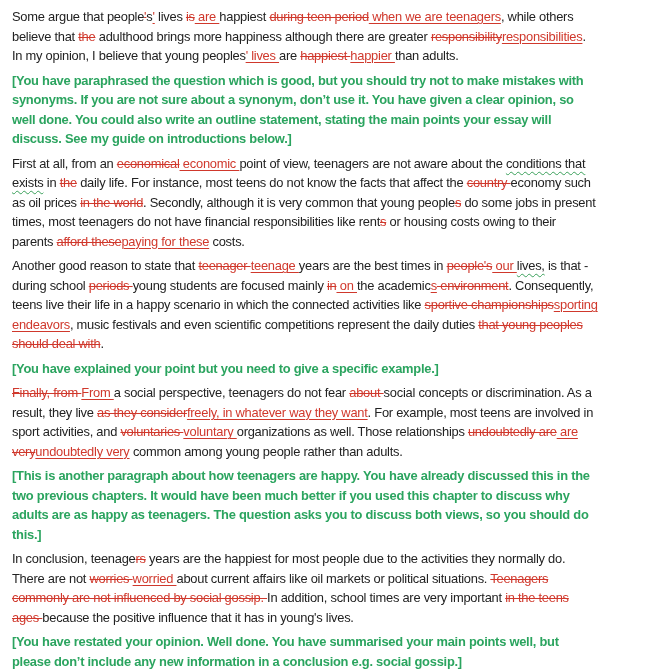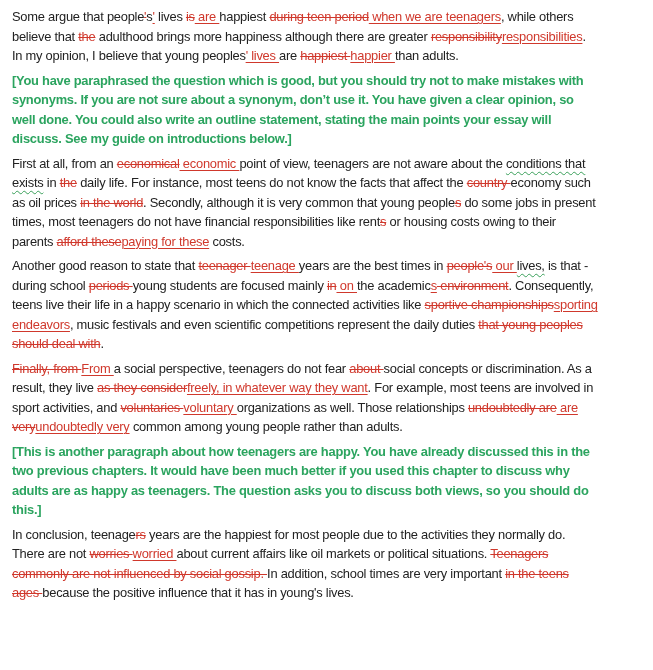--- a/index.html
+++ b/index.html
@@ -56,17 +56,19 @@
 </style>
 </head>
 <body>
 
 <div class="page">
   <div id="doc">
       <p><span class="txt">Some argue that people</span><span class="del">'</span><span class="txt">s</span><span class="ins">'</span><span class="txt"> lives </span><span class="del">is</span><span class="ins"> are </span><span class="txt">happiest </span><span class="del">during teen period</span><span class="ins"> when we are teenagers</span><span class="txt">, while others believe that </span><span class="del">the</span><span class="txt"> adulthood brings more happiness although there are greater </span><span class="del">responsibility</span><span class="ins">responsibilities</span><span class="txt">. In my opinion, I believe that young peoples</span><span class="ins">' lives </span><span class="txt">are </span><span class="del">happiest </span><span class="ins">happier </span><span class="txt">than adults.</span></p>
       <p class="comment">[You have paraphrased the question which is good, but you should try not to make mistakes with synonyms. If you are not sure about a synonym, don’t use it. You have given a clear opinion, so well done. You could also write an outline statement, stating the main points your essay will discuss. See my guide on introductions below.]</p>
       <p><span class="txt">First at all, from an </span><span class="del">economical</span><span class="ins"> economic </span><span class="txt">point of view, teenagers are not aware about the </span><span class="gram">conditions that exists</span><span class="txt"> in </span><span class="del">the</span><span class="txt"> daily life. For instance, most teens do not know the facts that affect the </span><span class="del">country </span><span class="txt">economy such as oil prices </span><span class="del">in the world</span><span class="txt">. Secondly, although it is very common that young people</span><span class="del">s</span><span class="txt"> do some jobs in present times, most teenagers do not have financial responsibilities like rent</span><span class="del">s</span><span class="txt"> or housing costs owing to their parents </span><span class="del">afford these</span><span class="ins">paying for these</span><span class="txt"> costs.</span></p>
       <p><span class="txt">Another good reason to state that </span><span class="del">teenager </span><span class="ins">teenage </span><span class="txt">years are the best times in </span><span class="del">people's</span><span class="ins"> our </span><span class="gram">lives,</span><span class="txt"> is that -during school </span><span class="del">periods </span><span class="txt">young students are focused mainly </span><span class="del">in</span><span class="ins"> on </span><span class="txt">the academic</span><span class="ins">s</span><span class="del"> environment</span><span class="txt">. Consequently, teens live their life in a happy scenario in which the connected activities like </span><span class="del">sportive championships</span><span class="ins">sporting endeavors</span><span class="txt">, music festivals and even scientific competitions represent the daily duties </span><span class="del">that young peoples should deal with</span><span class="txt">.</span></p>
+      <p class="comment">[You have explained your point but you need to give a specific example.]</p>
       <p><span class="del">Finally, from </span><span class="ins">From </span><span class="txt">a social perspective, teenagers do not fear </span><span class="del">about </span><span class="txt">social concepts or discrimination. As a result, they live </span><span class="del">as they consider</span><span class="ins">freely, in whatever way they want</span><span class="txt">. For example, most teens are involved in sport activities, and </span><span class="del">voluntaries </span><span class="ins">voluntary </span><span class="txt">organizations as well. Those relationships </span><span class="del">undoubtedly are</span><span class="ins"> are </span><span class="txt"> </span><span class="del">very</span><span class="ins">undoubtedly very</span><span class="txt"> common among young people rather than adults.</span></p>
       <p class="comment">[This is another paragraph about how teenagers are happy. You have already discussed this in the two previous chapters. It would have been much better if you used this chapter to discuss why adults are as happy as teenagers. The question asks you to discuss both views, so you should do this.]</p>
       <p><span class="txt">In conclusion, teenage</span><span class="del">rs</span><span class="txt"> years are the happiest for most people due to the activities they normally do. There are not </span><span class="del">worries </span><span class="ins">worried </span><span class="txt">about current affairs like oil markets or political situations. </span><span class="del">Teenagers commonly are not influenced by social gossip. </span><span class="txt">In addition, school times are very important </span><span class="del">in the teens ages </span><span class="txt">because the positive influence that it has in young's lives.</span></p>
+      <p class="comment">[You have restated your opinion. Well done. You have summarised your main points well, but please don’t include any new information in a conclusion e.g. social gossip.]</p>
     </div>
 </div>
 
 </body></html>

